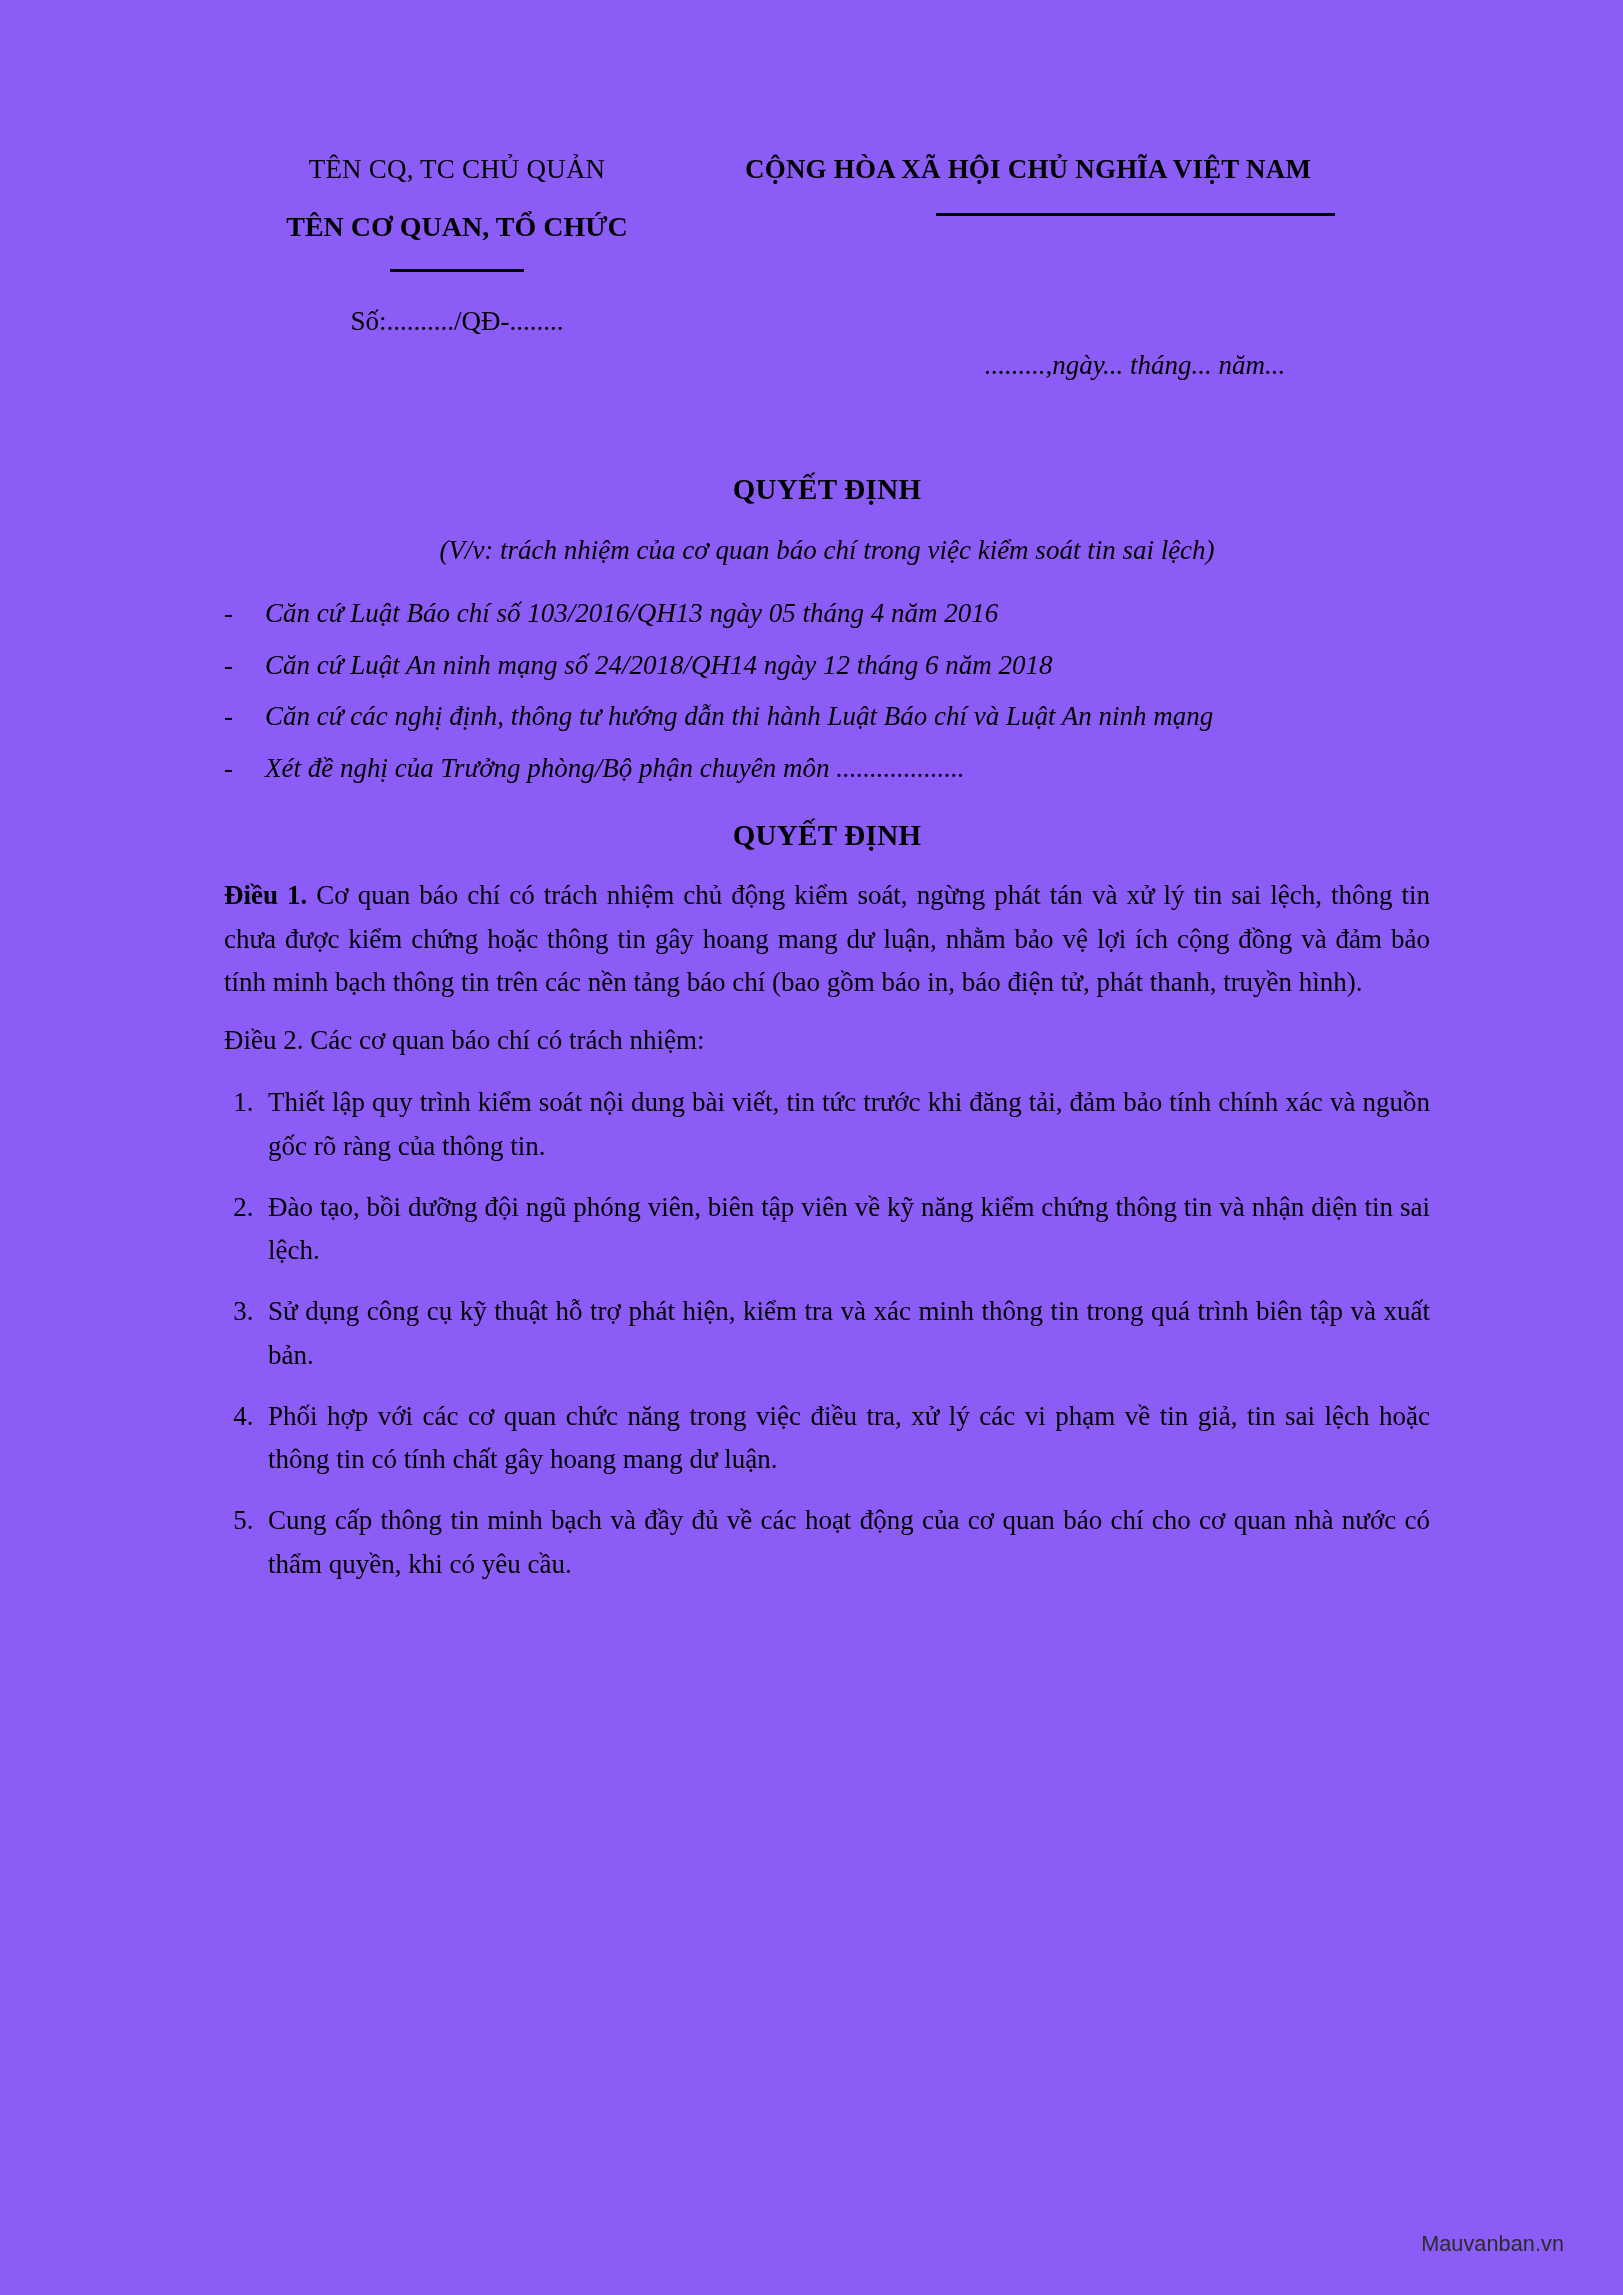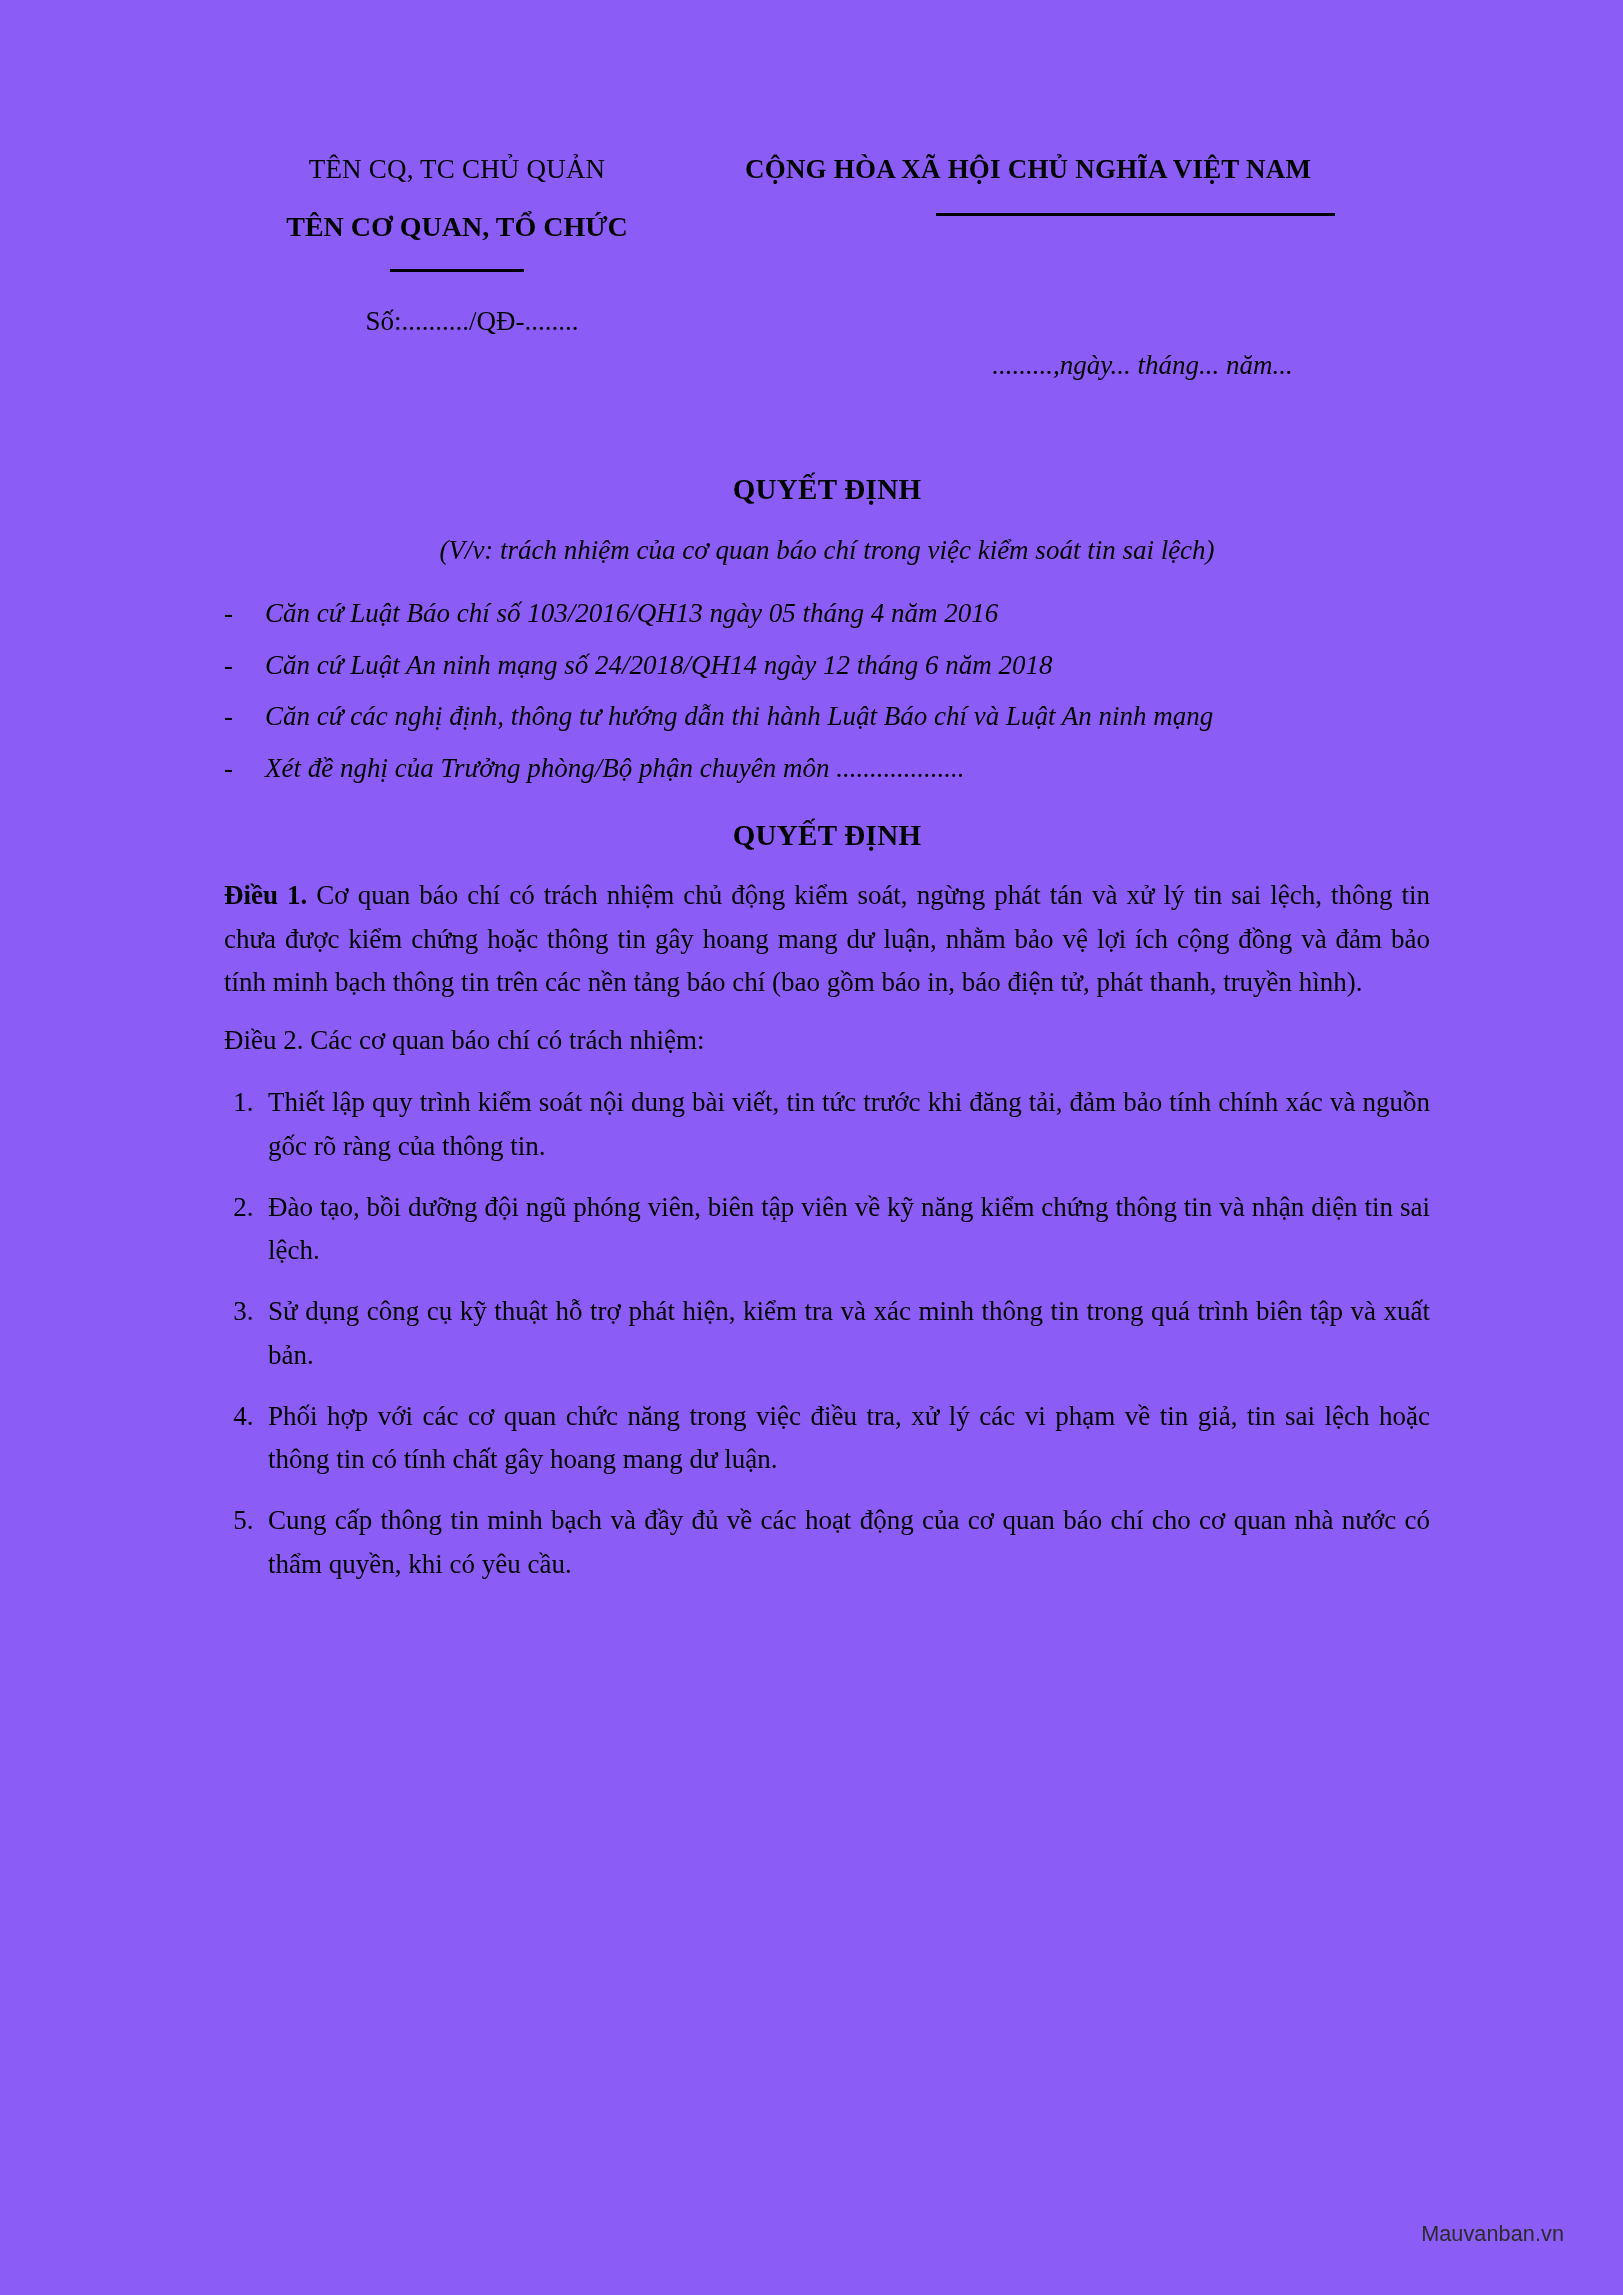--- a/index.html
+++ b/index.html
@@ -66,21 +66,20 @@
   .rule-right {
     width: 399px;
     margin-top: 30px;
   }
 
   
   .meta-row {
     display: flex;
     flex-direction: row;
     margin-top: 34px;
-    padding-left: 15px;
   }
   .meta-so {
     width: 576px;
     margin-left: 169px;
     text-align: center;
     font-size: 27px;
     white-space: nowrap;
   }
   .meta-date {
     flex: 1;
@@ -175,21 +174,21 @@
   }
   .num-text {
     flex: 1;
     text-align: justify;
   }
 
   
   .footer-mark {
     position: absolute;
     right: 59px;
-    bottom: 48px;
+    bottom: 38px;
     font-family: "Liberation Sans", "DejaVu Sans", sans-serif;
     font-size: 21.6px;
     color: #2b2b2b;
     letter-spacing: 0.1px;
   }
 </style>
 </head>
 <body>
 
 <div class="page">

